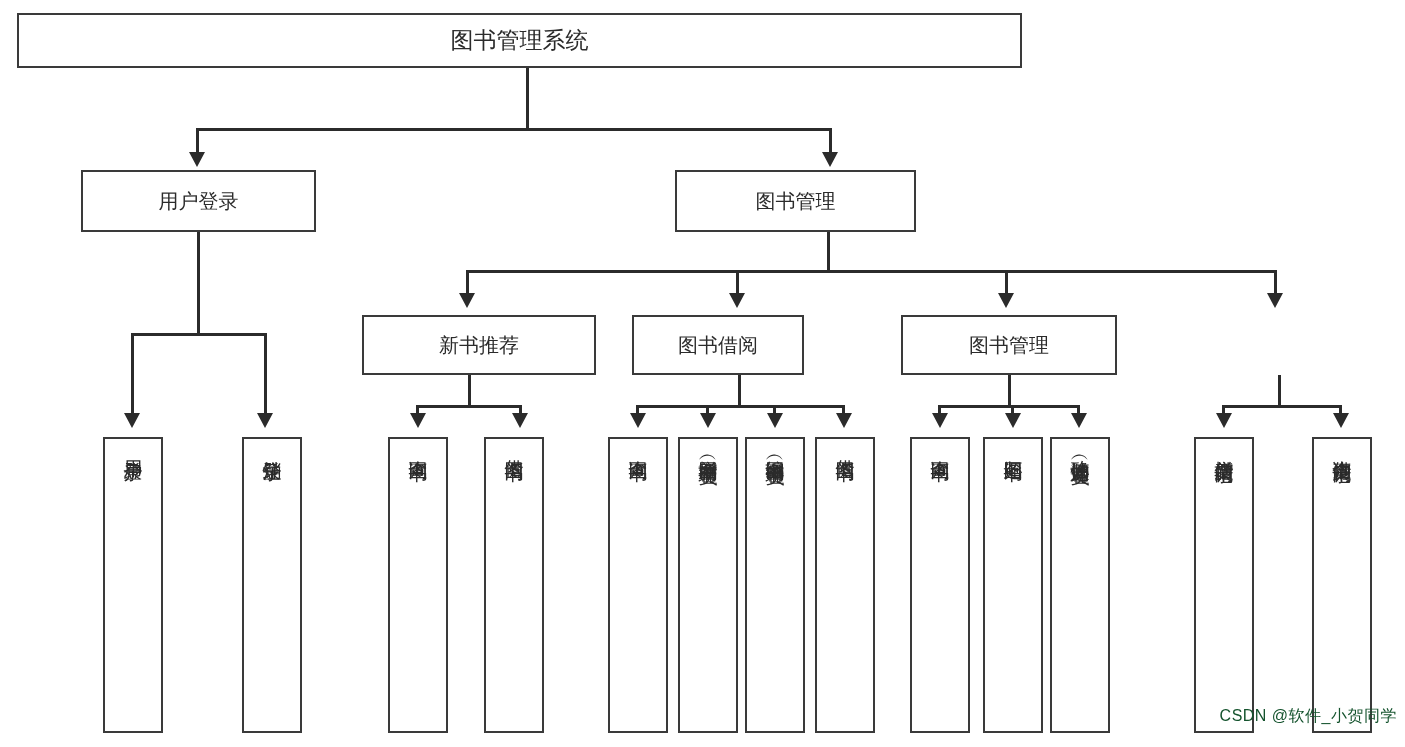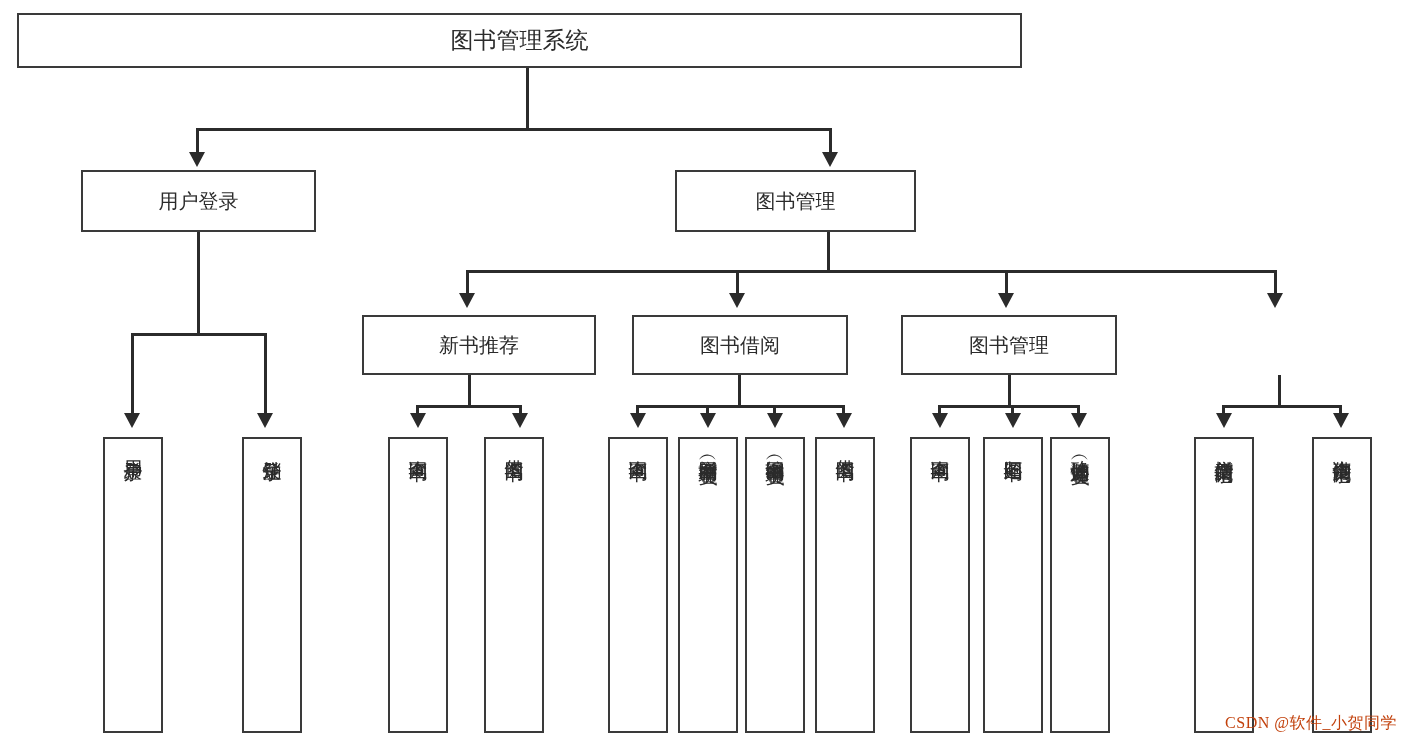--- a/index.html
+++ b/index.html
@@ -8,21 +8,21 @@
   .node{position:absolute;box-sizing:border-box;background:#ffffff;border:2px solid #3a3a3a;display:flex;align-items:center;justify-content:center;color:#2b2b2b;}
   .node.l0{font-size:23px;}
   .node.l1{font-size:20px;}
   .node.l2{font-size:20px;}
   .node.leaf{font-size:19px;align-items:flex-start;padding-top:6px;}
   .vtext{writing-mode:vertical-rl;text-orientation:upright;letter-spacing:1px;line-height:1.05;white-space:nowrap;}
   .line{position:absolute;background:#2b2b2b;}
   .vline{width:3px;}
   .hline{height:3px;}
   .arrow{position:absolute;width:0;height:0;border-left:8px solid transparent;border-right:8px solid transparent;border-top:15px solid #2b2b2b;}
-  .watermark{position:absolute;right:8px;bottom:13px;font-size:16px;color:#c2410c;letter-spacing:.5px;white-space:nowrap;font-family:Liberation Serif, serif;}
+  .watermark{position:absolute;right:8px;bottom:20px;font-size:16px;color:#14532d;letter-spacing:.5px;white-space:nowrap;}
 </style>
 </head>
 <body>
 
 <div id="canvas">
 
   <div class="node l0" style="left:17px;top:13px;width:1005px;height:55px;">
     <span>图书管理系统</span>
   </div>
 
@@ -57,21 +57,21 @@
   <div class="line vline" style="left:736px;top:270px;width:3px;height:25px;"></div>
   <div class="arrow" style="left:729px;top:293px;"></div>
   <div class="line vline" style="left:1005px;top:270px;width:3px;height:25px;"></div>
   <div class="arrow" style="left:998px;top:293px;"></div>
   <div class="line vline" style="left:1274px;top:270px;width:3px;height:25px;"></div>
   <div class="arrow" style="left:1267px;top:293px;"></div>
 
   <div class="node l2" style="left:362px;top:315px;width:234px;height:60px;">
     <span>新书推荐</span>
   </div>
-  <div class="node l2" style="left:632px;top:315px;width:216px;height:60px;">
+  <div class="node l2" style="left:632px;top:315px;width:172px;height:60px;">
     <span>图书借阅</span>
   </div>
   <div class="node l2" style="left:901px;top:315px;width:216px;height:60px;">
     <span>图书管理</span>
   </div>
 
   <div class="line vline" style="left:468px;top:375px;width:3px;height:32px;"></div>
   <div class="line hline" style="left:416px;top:405px;width:106px;height:3px;"></div>
   <div class="line vline" style="left:416px;top:405px;width:3px;height:10px;"></div>
   <div class="arrow" style="left:410px;top:413px;"></div>

